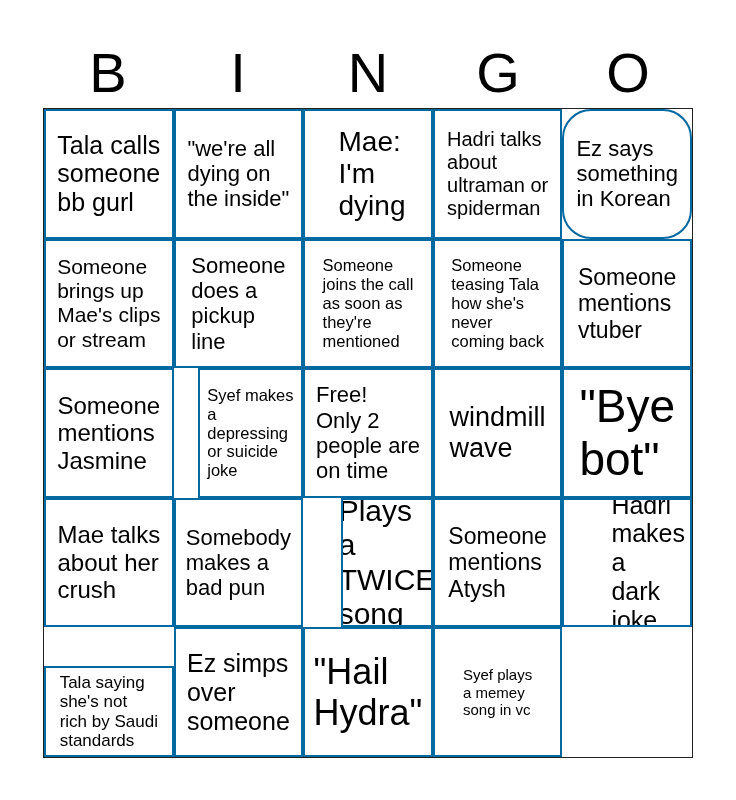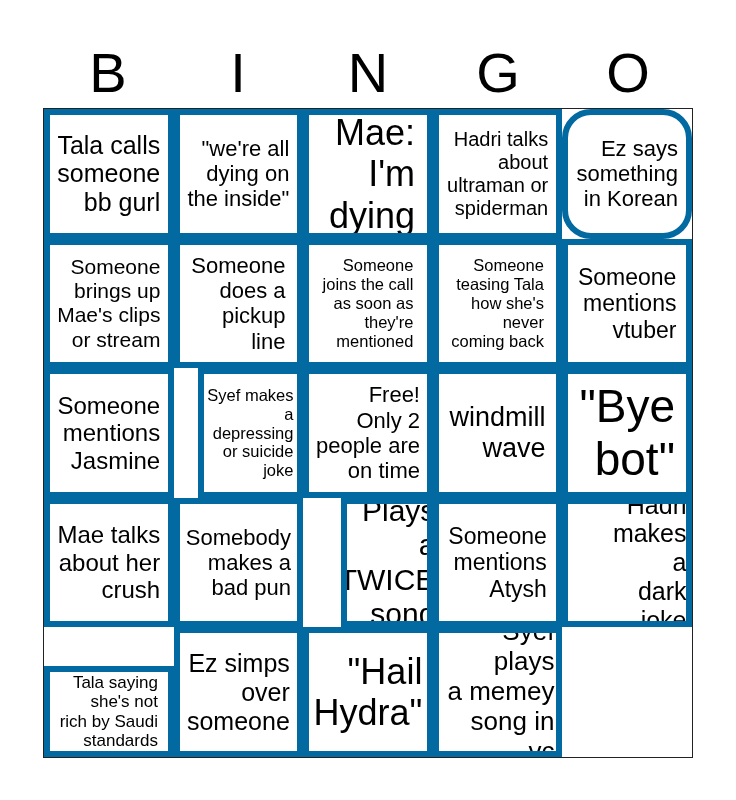--- a/index.html
+++ b/index.html
@@ -1,40 +1,40 @@
 <!DOCTYPE html>
 <html><head>
 <meta charset="utf-8">
 <style>
   html,body{margin:0;padding:0;background:#fff;}
   body{width:736px;height:800px;position:relative;font-family:"Liberation Sans",sans-serif;color:#000;overflow:hidden;}
   .title{position:absolute;top:40px;left:43px;width:650px;height:66px;display:flex;}
   .title span{flex:1;text-align:center;font-size:56px;line-height:66px;}
   .grid{position:absolute;left:43px;top:108px;width:648px;height:648px;display:grid;grid-template-columns:repeat(5,1fr);grid-template-rows:repeat(5,1fr);border:1px solid #222;box-sizing:content-box;}
-  .cell{border:6px solid #0369a1;display:flex;align-items:center;justify-content:center;text-align:right;white-space:pre-line;padding:0 2px;overflow:hidden;}
+  .cell{border:2px solid #0369a1;display:flex;align-items:center;justify-content:center;text-align:left;white-space:pre-line;padding:0 2px;overflow:hidden;}
 </style>
 </head>
 <body>
 
 <div class="title">
   <span>B</span>
   <span>I</span>
   <span>N</span>
   <span>G</span>
   <span>O</span>
 </div>
 
 <div class="grid">
   <div class="cell" style="font-size: 25px; line-height: 1.15;">Tala calls
 someone
 bb gurl</div>
   <div class="cell" style="font-size: 22px; line-height: 1.15;">"we're all
 dying on
 the inside"</div>
-  <div class="cell" style="font-size: 36px; line-height: 1.15; padding-left: 10px;">Mae:
+  <div class="cell" style="font-size: 28px; line-height: 1.15; padding-left: 10px;">Mae:
 I'm
 dying</div>
   <div class="cell" style="font-size: 20px; line-height: 1.15;">Hadri talks
 about
 ultraman or
 spiderman</div>
   <div class="cell" style="font-size: 22px; line-height: 1.15; border-radius: 29px;">Ez says
 something
 in Korean</div>
   <div class="cell" style="font-size: 21px; line-height: 1.15;">Someone
@@ -91,16 +91,16 @@
 dark joke</div>
   <div class="cell" style="font-size: 17px; line-height: 1.15; margin-top: 39px;">Tala saying
 she's not
 rich by Saudi
 standards</div>
   <div class="cell" style="font-size: 25px; line-height: 1.15;">Ez simps
 over
 someone</div>
   <div class="cell" style="font-size: 36px; line-height: 1.15;">"Hail
 Hydra"</div>
-  <div class="cell" style="font-size: 26px; line-height: 1.15;">Syef plays
+  <div class="cell" style="font-size: 15px; line-height: 1.15;">Syef plays
 a memey
 song in vc</div>
 </div>
 
 </body></html>

